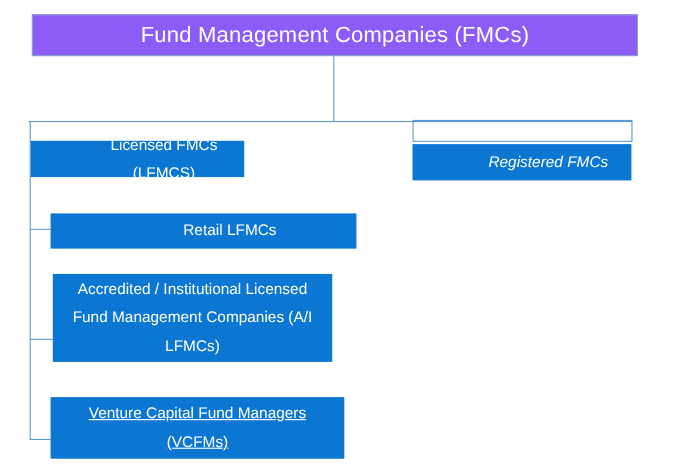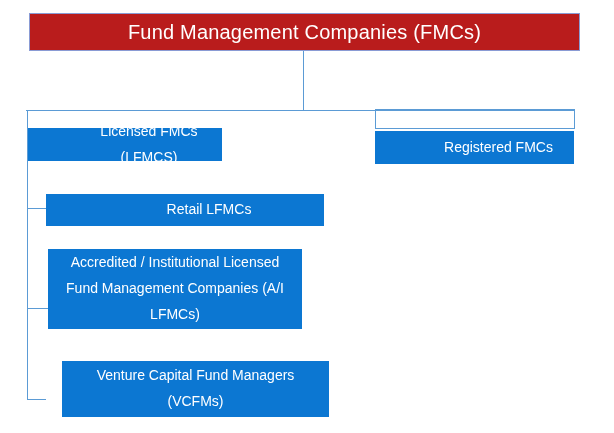--- a/index.html
+++ b/index.html
@@ -20,36 +20,36 @@
     display: flex;
     align-items: center;
     justify-content: center;
     text-align: center;
     color: #ffffff;
     box-sizing: border-box;
   }
   .root-box {
     left: 29px; top: 13px;
     width: 551px; height: 38px;
-    background: #b91c1c;
+    background: #8b5cf6;
     border: 1px solid #8A9BD4;
     font-size: 20px;
     letter-spacing: 0.2px;
   }
   .child-box {
     background: #0C77D2;
     font-size: 14px;
     line-height: 1.85;
     padding-left: 48px;
   }
   .box-licensed   { left: 28px;  top: 128px; width: 194px; height: 33px; }
-  .box-registered { left: 375px; top: 131px; width: 199px; height: 33px; }
+  .box-registered { left: 375px; top: 131px; width: 199px; height: 33px; font-style: italic; }
   .box-retail     { left: 46px;  top: 194px; width: 278px; height: 32px; }
   .box-ai         { left: 48px;  top: 249px; width: 254px; height: 80px; padding: 0 12px; }
-  .box-vcfm       { left: 62px;  top: 361px; width: 267px; height: 56px; padding: 0 20px; }
+  .box-vcfm       { left: 46px;  top: 361px; width: 267px; height: 56px; padding: 0 20px; text-decoration: underline; }
   .line {
     position: absolute;
     background: #5B9BD5;
   }
   .ghost-rect {
     position: absolute;
     left: 375px; top: 109px;
     width: 200px; height: 20px;
     background: #ffffff;
     border: 1px solid #5B9BD5;

